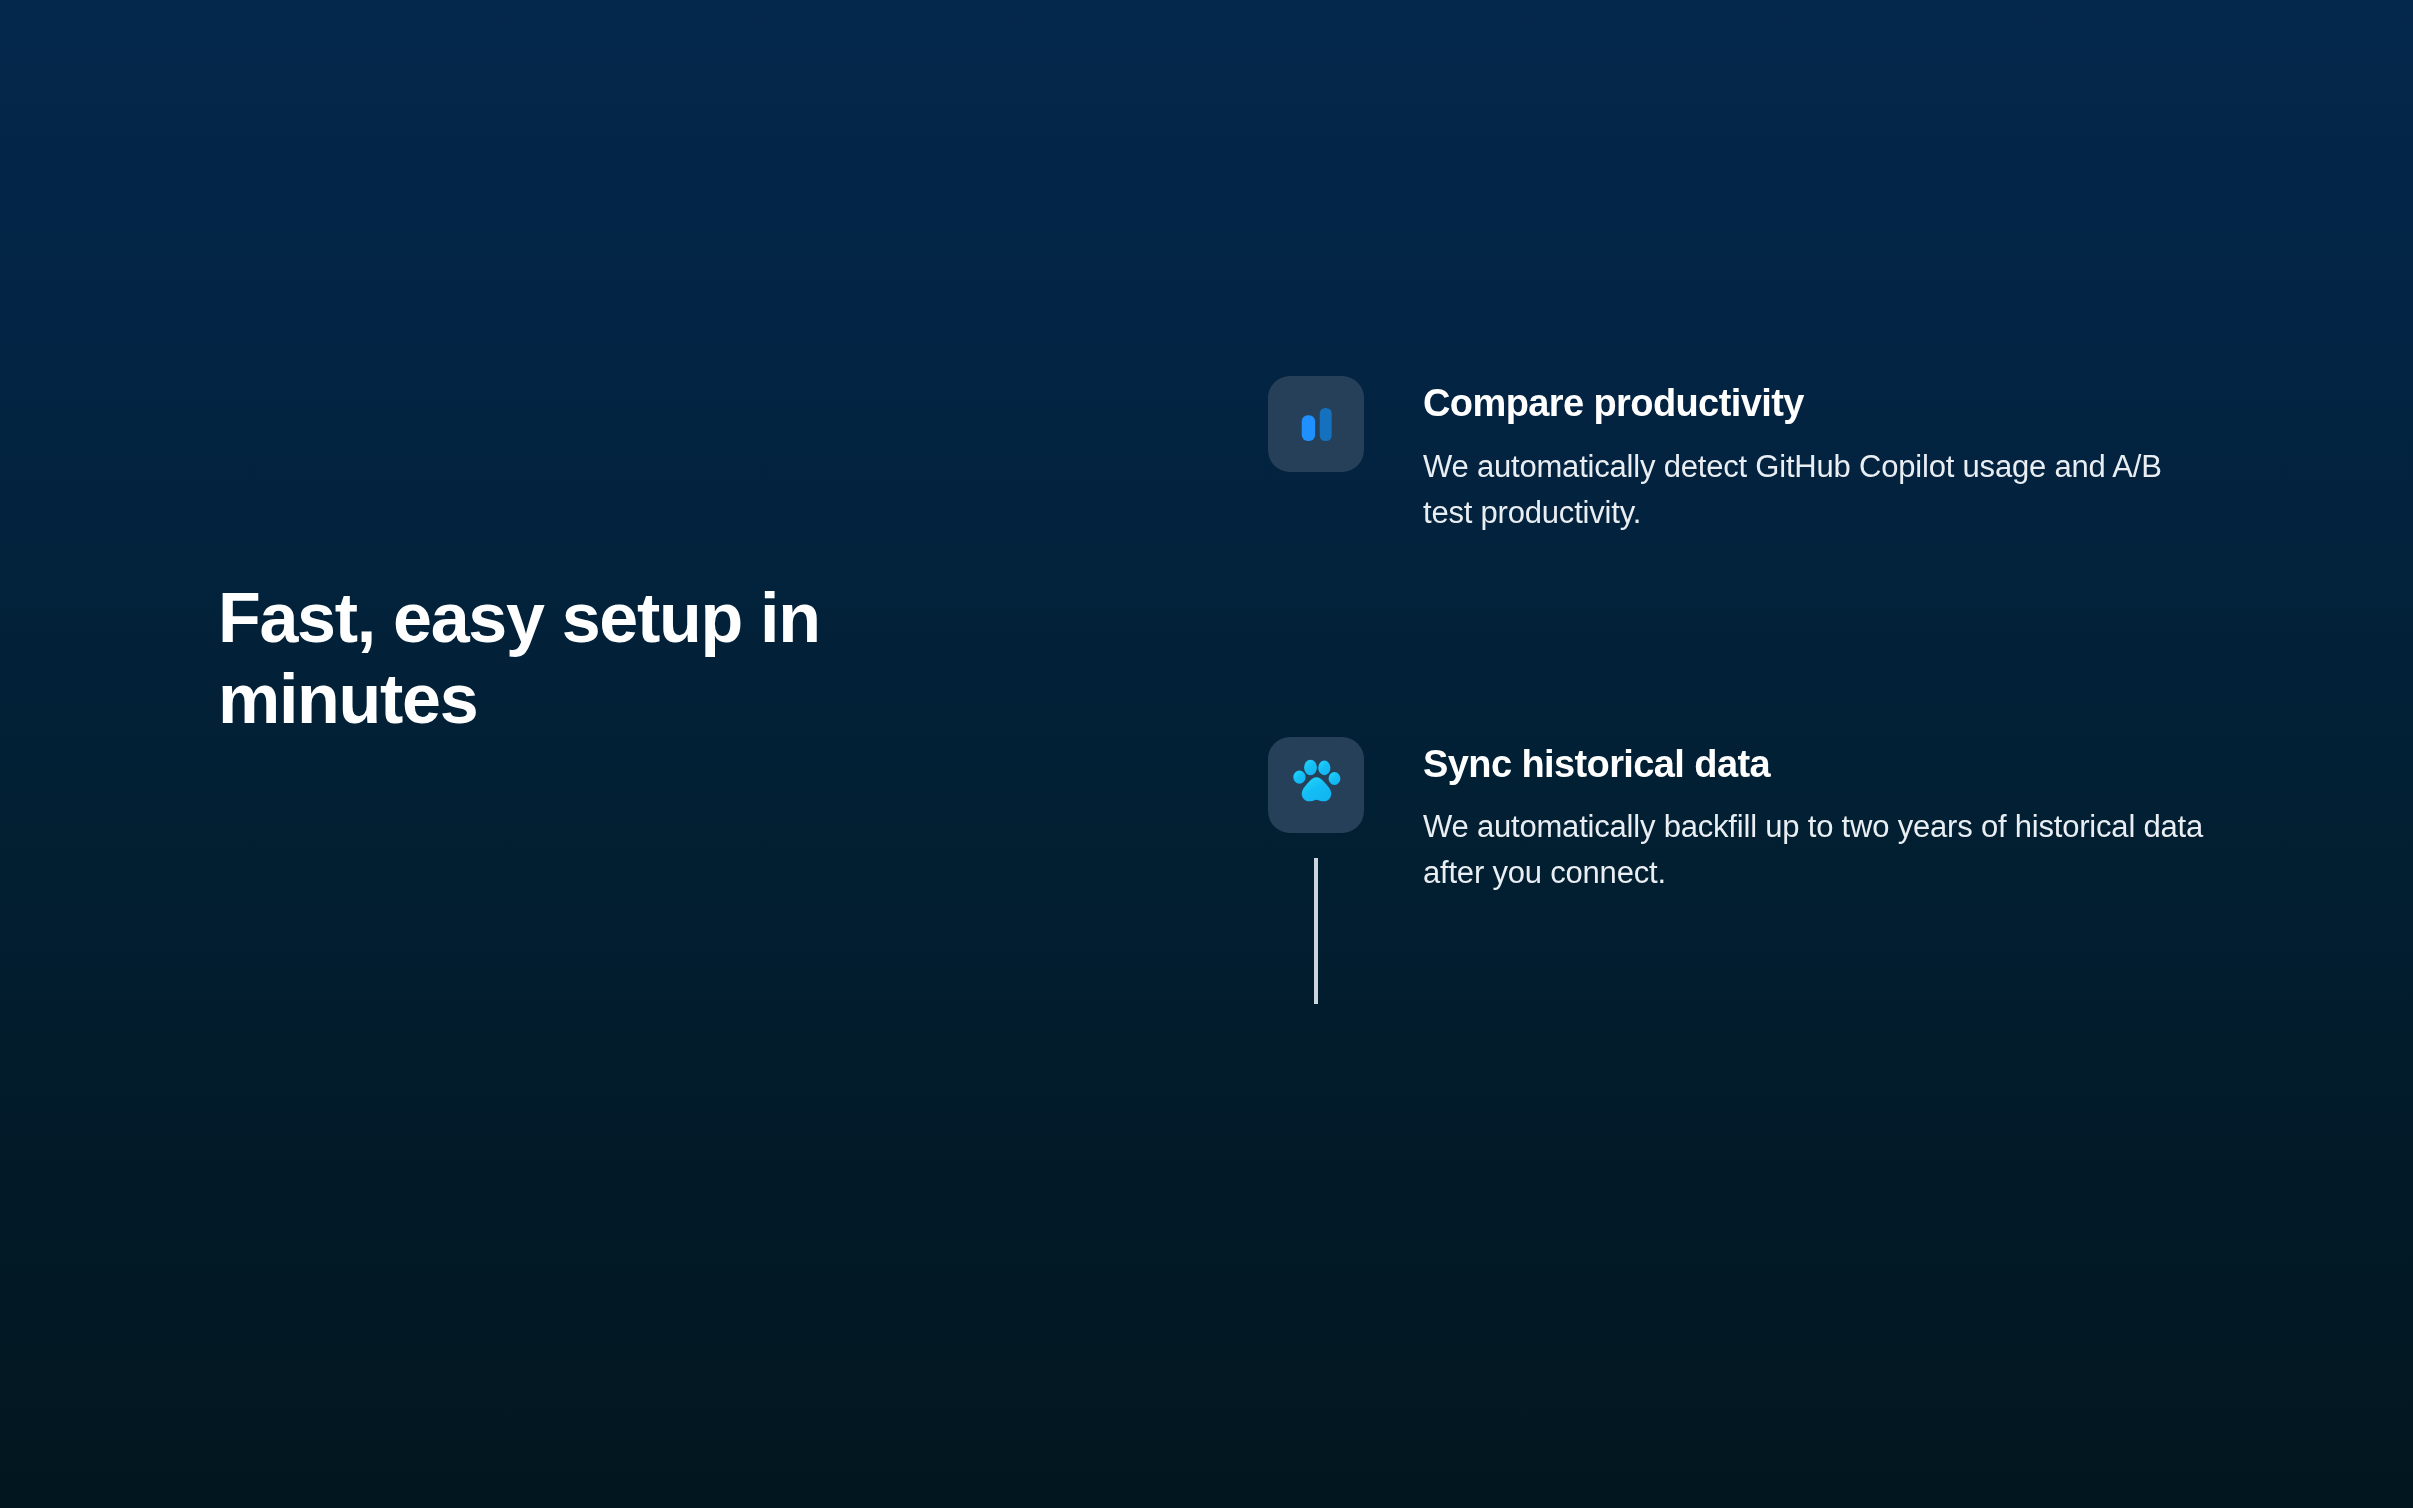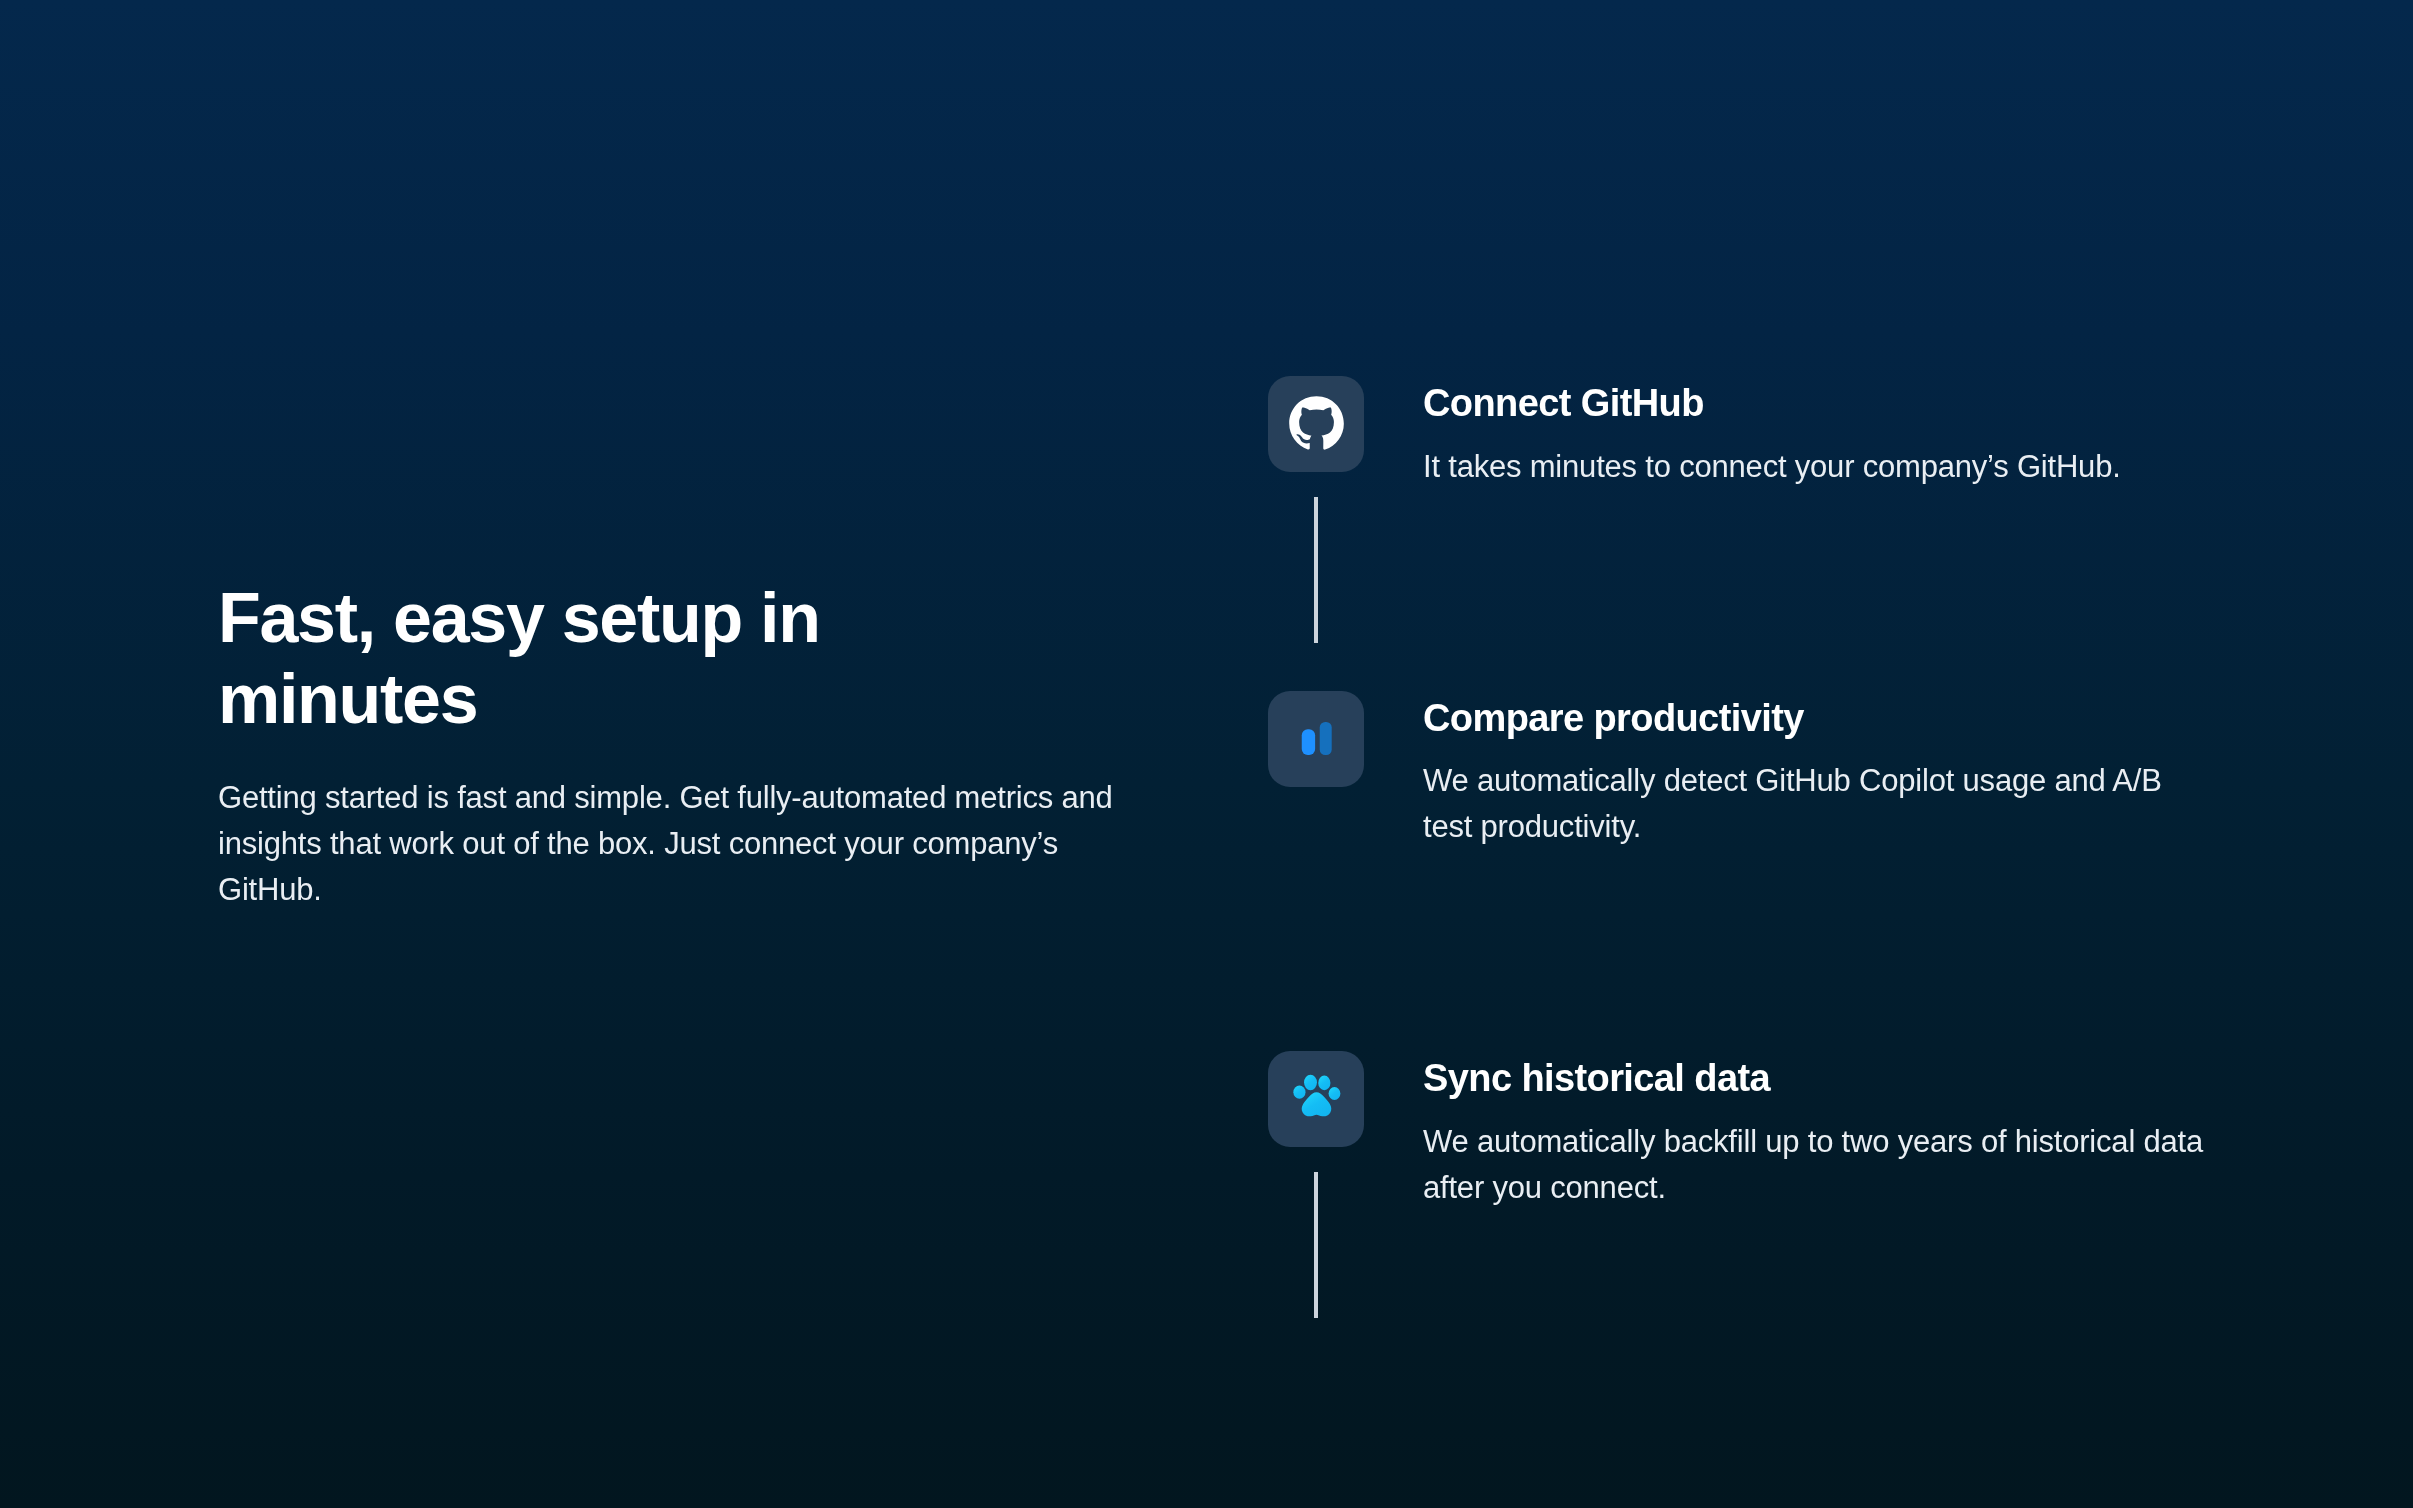--- a/index.html
+++ b/index.html
@@ -99,45 +99,24 @@
     z-index:1;
   }
 </style>
 </head>
 <body>
 
 <div class="page">
 
   <div class="left-col">
     <h1 class="headline">Fast, easy setup in minutes</h1>
-    <p class="subcopy">Getting started is fast and simple. Get fully-automated metrics and insights that work out of the box. Just connect your company’s GitHub.</p>
   </div>
 
   <div class="steps">
 
-    <div class="step">
-      <div class="icon-box">
-        <span>
-          <svg width="59" height="59" viewBox="0 0 24 24" aria-hidden="true">
-            <path fill="#ffffff" d="M12 .5C5.73.5.9 5.33.9 11.6c0 4.9 3.18 9.06 7.6 10.53.55.1.76-.24.76-.53
-              0-.26-.01-1.12-.02-2.03-3.09.67-3.74-1.32-3.74-1.32-.5-1.29-1.23-1.63-1.23-1.63-1.01-.69.08-.67.08-.67
-              1.12.08 1.7 1.15 1.7 1.15.99 1.7 2.6 1.21 3.24.92.1-.72.39-1.21.7-1.49-2.47-.28-5.06-1.24-5.06-5.5
-              0-1.22.43-2.21 1.14-2.99-.11-.28-.5-1.42.11-2.95 0 0 .93-.3 3.05 1.14a10.5 10.5 0 0 1 2.78-.38c.94 0
-              1.9.13 2.78.38 2.12-1.44 3.05-1.14 3.05-1.14.61 1.53.22 2.67.11 2.95.71.78 1.14 1.77 1.14 2.99 0
-              4.27-2.6 5.21-5.08 5.49.4.35.76 1.03.76 2.08 0 1.5-.01 2.71-.01 3.08 0 .29.2.64.77.53 4.41-1.48
-              7.59-5.63 7.59-10.53C23.1 5.33 18.27.5 12 .5z"></path>
-          </svg>
-        </span>
-      </div>
-      <div class="step-text">
-        <div class="step-title">Connect GitHub</div>
-        <div class="step-desc">It takes minutes to connect your company’s GitHub.</div>
-      </div>
-      <div class="connector"></div>
-    </div>
 
     <div class="step">
       <div class="icon-box">
         <span>
           <svg width="59" height="59" viewBox="0 0 64 64" aria-hidden="true">
             <rect x="16" y="22" width="14.5" height="28" rx="6.5" fill="#1e90ff"></rect>
             <rect x="35.5" y="14" width="13" height="36" rx="6" fill="#1570bd"></rect>
           </svg>
         </span>
       </div>

